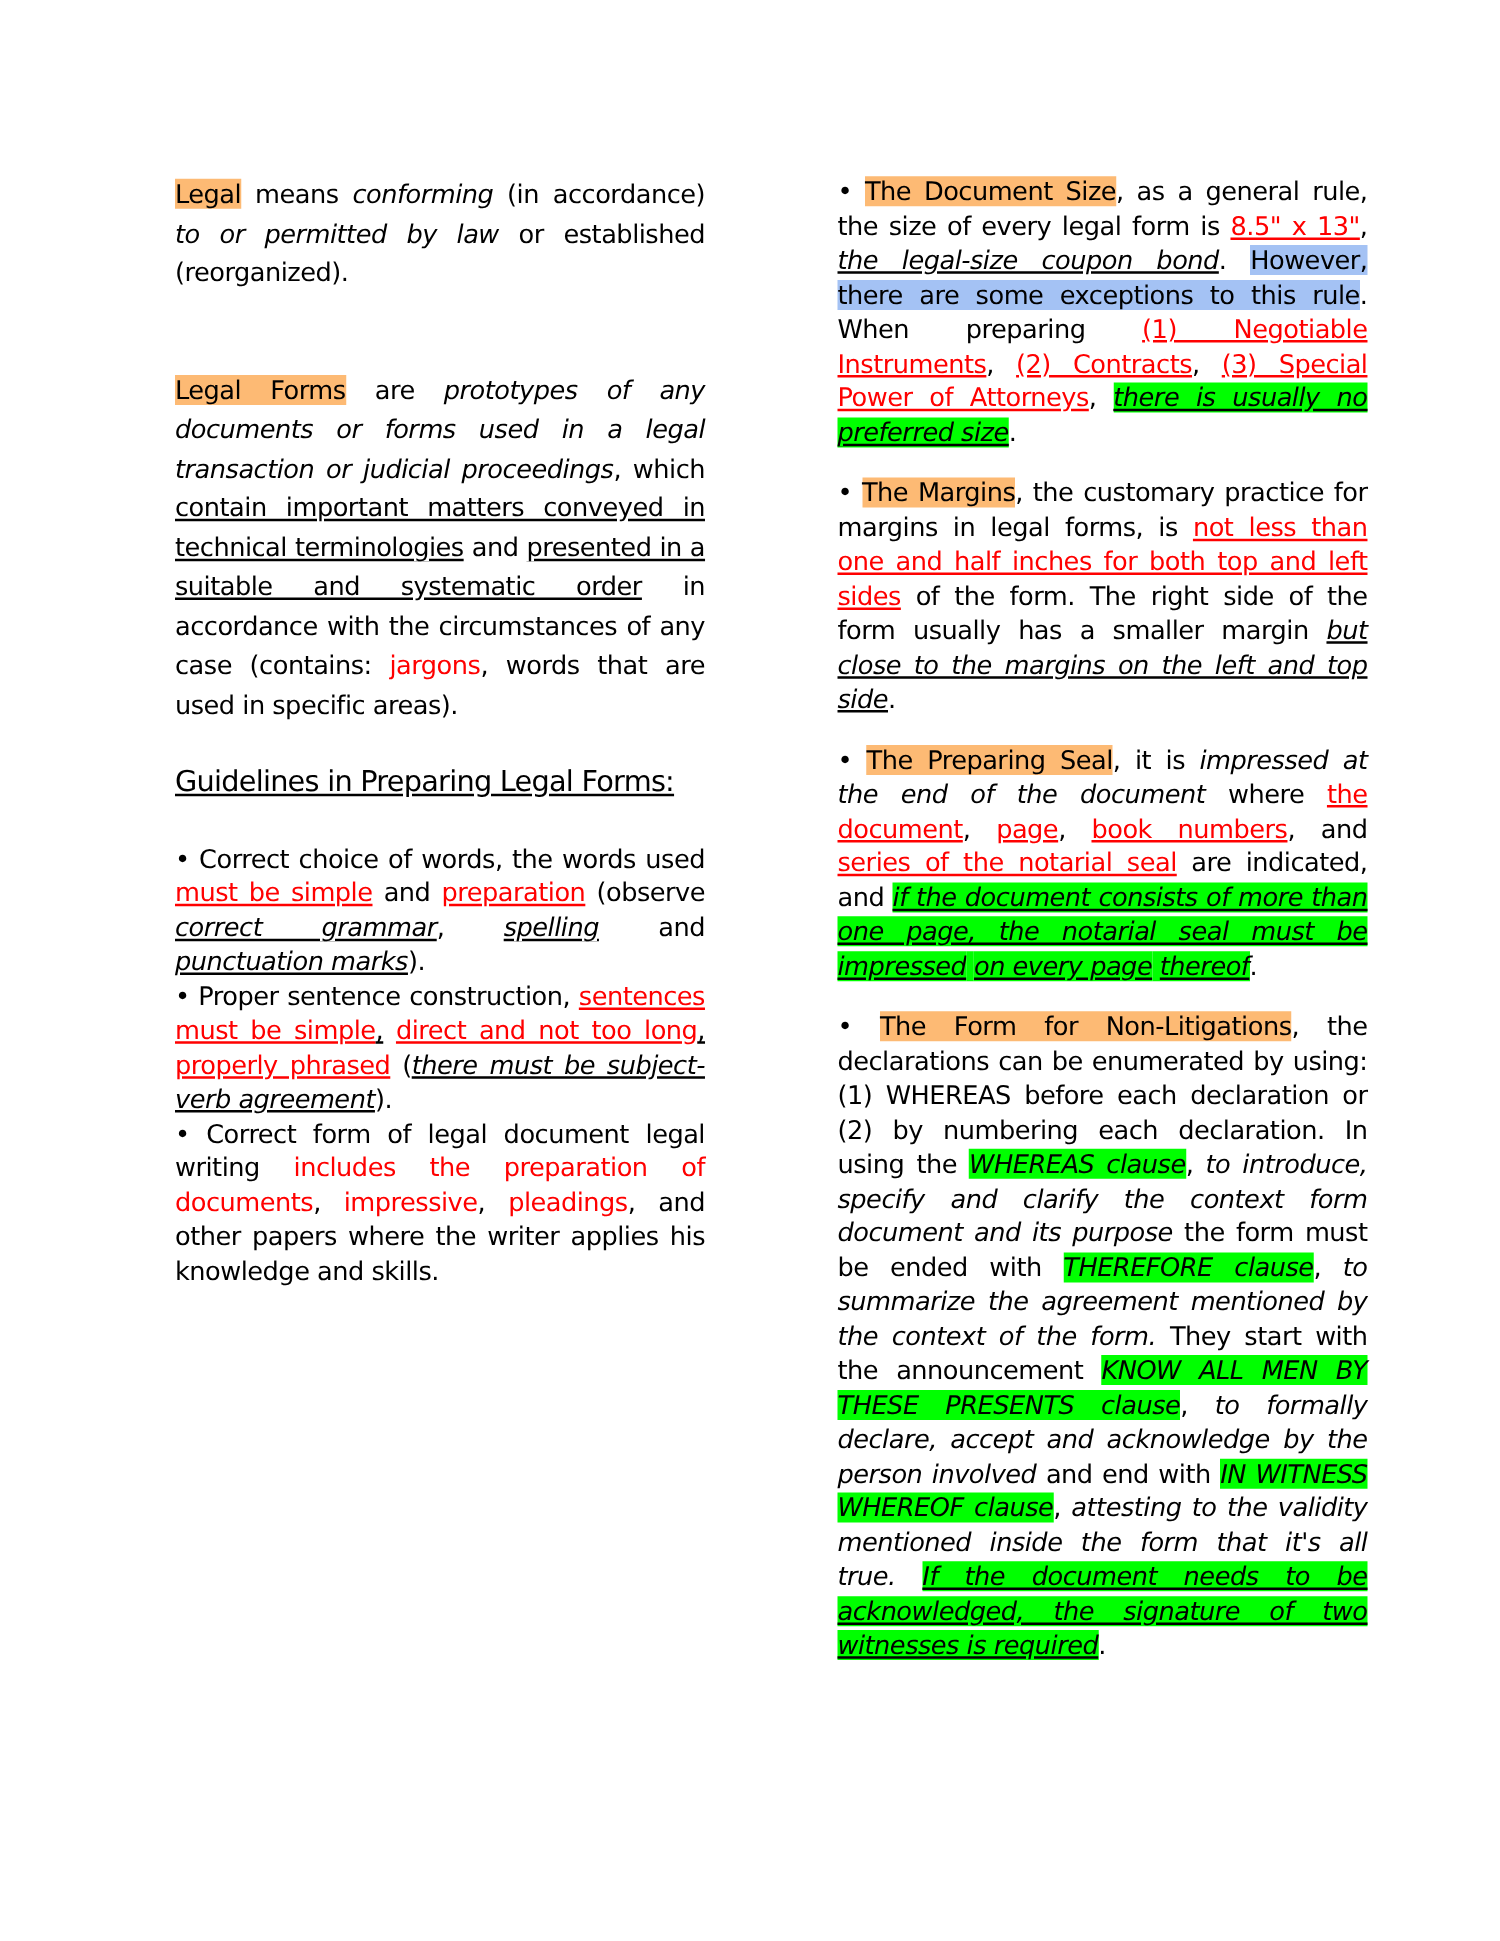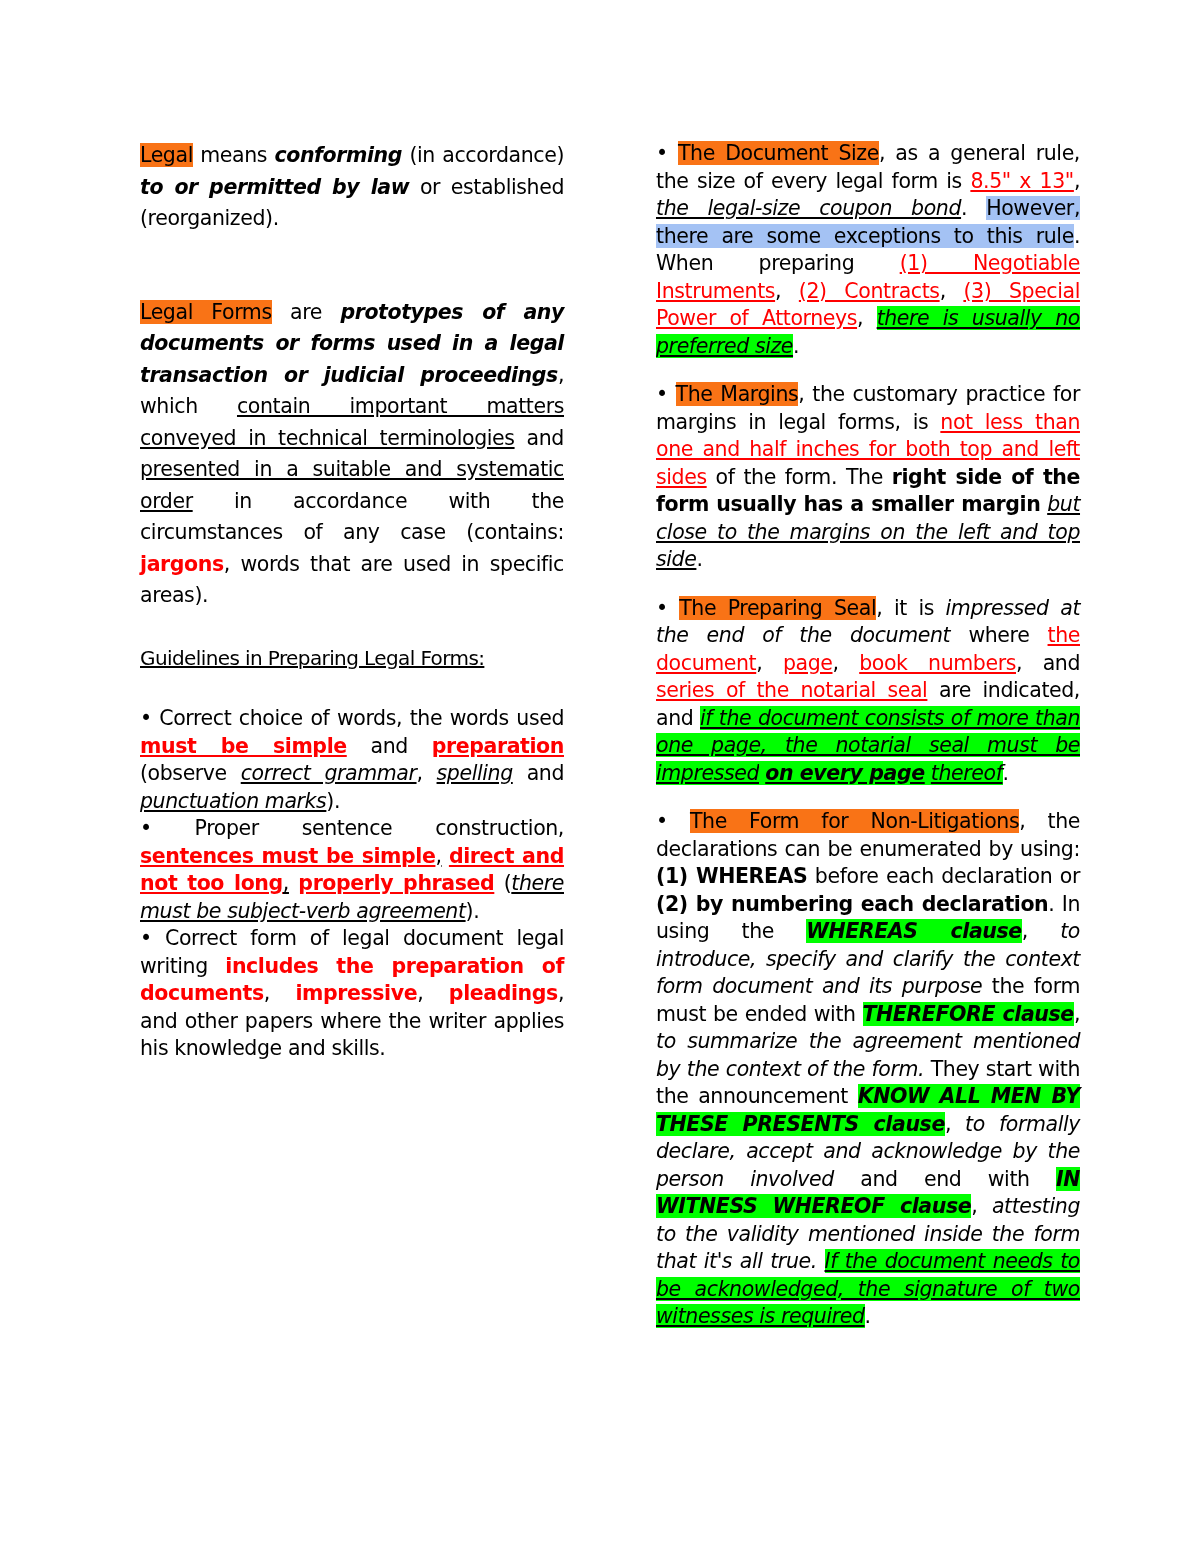--- a/index.html
+++ b/index.html
@@ -1,32 +1,32 @@
 <!DOCTYPE html>
 <html><head>
 <meta charset="utf-8">
 <style>
   html, body { margin: 0; padding: 0; background: #ffffff; }
   body { width: 1200px; height: 1553px; position: relative; overflow: hidden;
          font-family: "DejaVu Sans", sans-serif; color: #000; }
   .col { position: absolute; top: 140px; width: 424px; font-size: 20.5px; line-height: 27.5px;
          text-align: justify; letter-spacing: -0.4px; }
   .col.left { left: 140px; line-height: 31.5px; }
-  .col.right { left: 656px; }
+  .col.right { left: 670px; }
   p { margin: 0; }
   .gap { height: 31px; }
   .gap-r { height: 21px; }
-  .hl-y { background: #f97316; }
+  .hl-y { background: #fdba74; }
   .hl-g { background: #00ff00; }
   .hl-b { background: #a4c2f4; }
-  .b { font-weight: bold; }
+  .b { font-weight: normal; }
   .i { font-style: italic; }
   .u { text-decoration: underline; }
   .red { color: #ff0000; }
-  .heading { text-decoration: underline; font-size: 20px; letter-spacing: -0.6px; }
+  .heading { text-decoration: underline; font-size: 23px; letter-spacing: -0.6px; }
   .left .sm { line-height: 27.5px; }
 </style>
 </head>
 <body>
 
 <div class="col left">
   <p>
     <span class="hl-y">Legal</span>
     <span>means</span>
     <span class="b i">conforming</span>

